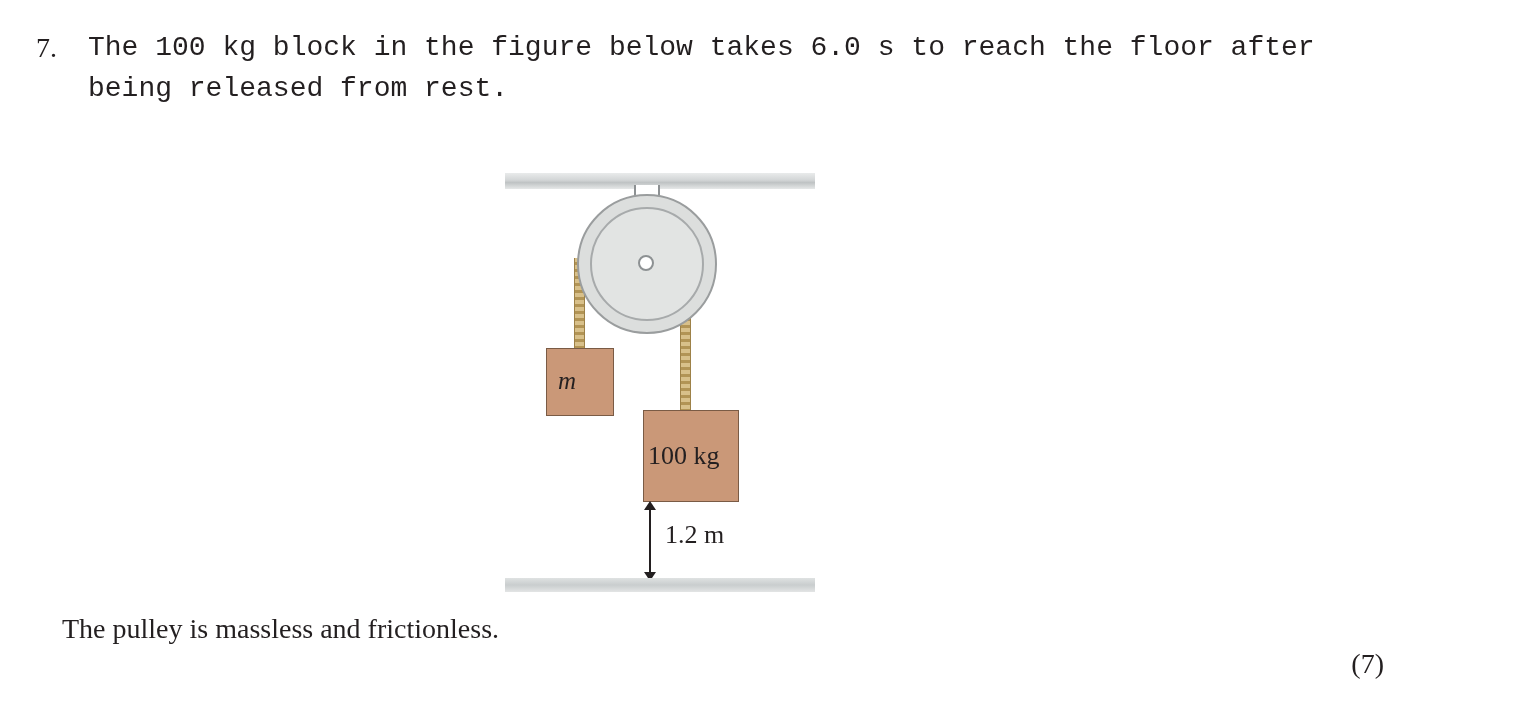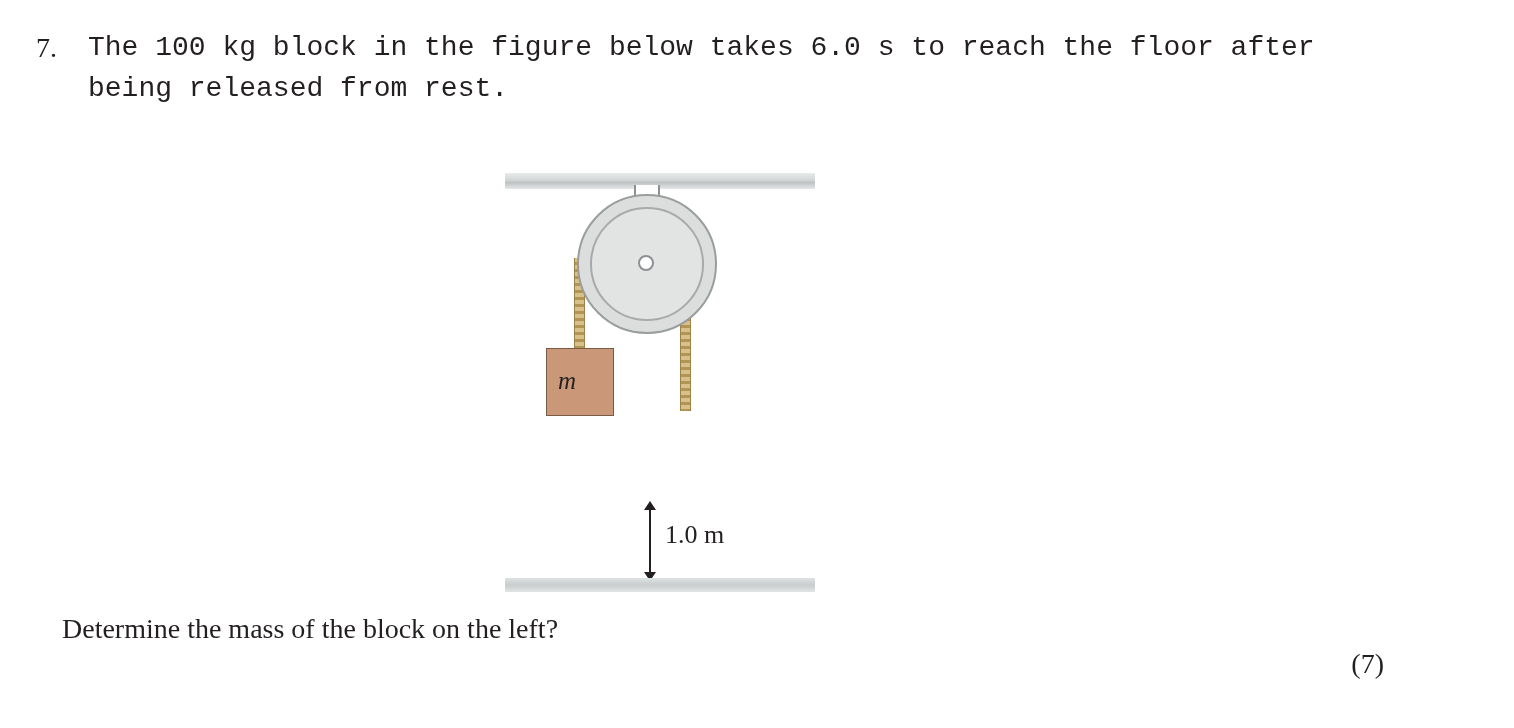--- a/index.html
+++ b/index.html
@@ -228,26 +228,29 @@
   <div class="rope rope-right"></div>
 
   <div class="pulley-outer"></div>
   <div class="pulley-inner"></div>
   <div class="pulley-hub"></div>
 
   <div class="block block-left">
     <span class="lbl">m</span>
   </div>
 
+  <div class="block block-right">
+    <span class="lbl">100 kg</span>
+  </div>
 
   <div class="arrow-up"></div>
   <div class="dim-line"></div>
   <div class="arrow-down"></div>
-  <div class="dim-label">1.0 m</div>
+  <div class="dim-label">1.2 m</div>
 
   <div class="floor"></div>
 </div>
 
 <div class="footer-lines">
-  <div>Determine the mass of the block on the left?</div>
+  <div>The pulley is massless and frictionless.</div>
 </div>
 
 <div class="marks">(7)</div>
 
 </body></html>

